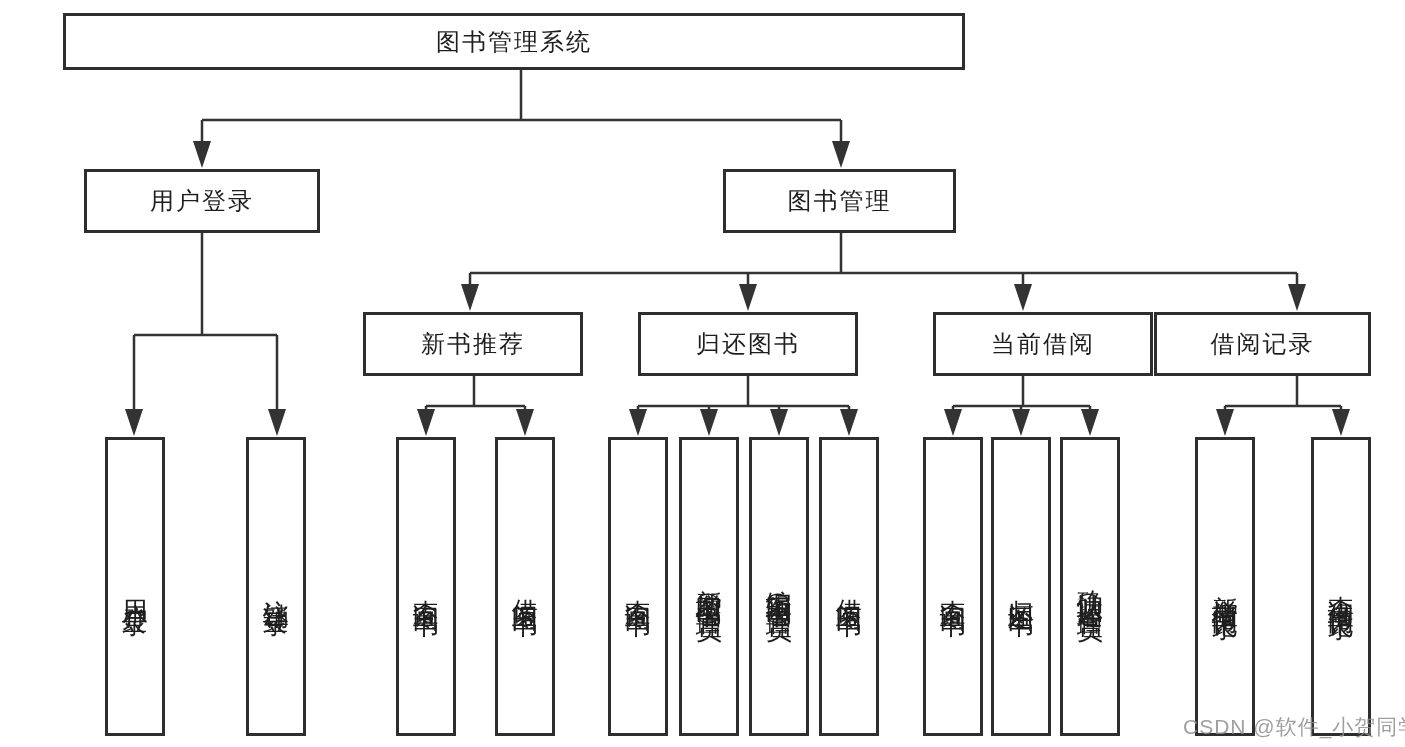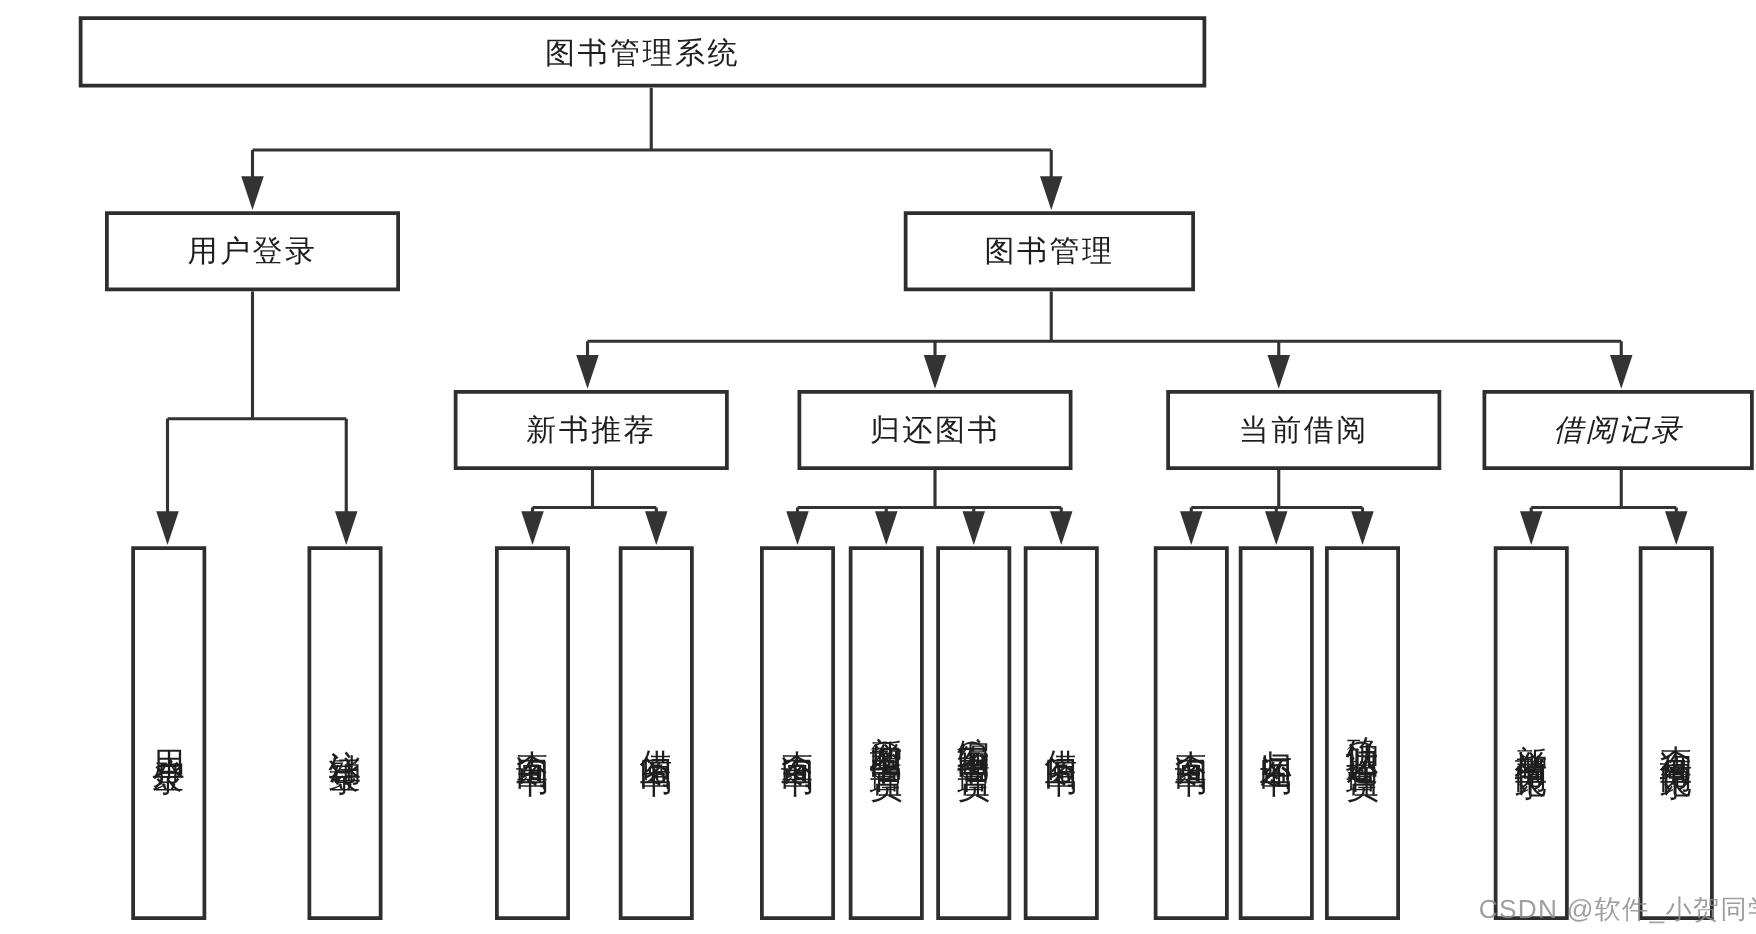--- a/index.html
+++ b/index.html
@@ -70,21 +70,21 @@
   </svg>
 
   <div class="box hbox" style="left:36px;top:13px;width:902px;height:57px;margin-left:27px;">图书管理系统</div>
 
   <div class="box hbox" style="left:84px;top:169px;width:236px;height:64px;">用户登录</div>
   <div class="box hbox" style="left:723px;top:169px;width:233px;height:64px;">图书管理</div>
 
   <div class="box hbox" style="left:363px;top:312px;width:220px;height:64px;">新书推荐</div>
   <div class="box hbox" style="left:638px;top:312px;width:220px;height:64px;">归还图书</div>
   <div class="box hbox" style="left:913px;top:312px;width:220px;height:64px;margin-left:20px;">当前借阅</div>
-  <div class="box hbox" style="left:1186px;top:312px;width:217px;height:64px;font-style:italic;">借阅记录</div>
+  <div class="box hbox" style="left:1154px;top:312px;width:217px;height:64px;">借阅记录</div>
 
   <div class="box vbox" style="left:105px;top:437px;width:60px;height:299px;">用户登录</div>
   <div class="box vbox" style="left:246px;top:437px;width:60px;height:299px;">注销登录</div>
 
   <div class="box vbox" style="left:396px;top:437px;width:60px;height:299px;">查询图书</div>
   <div class="box vbox" style="left:495px;top:437px;width:60px;height:299px;">借阅图书</div>
 
   <div class="box vbox" style="left:608px;top:437px;width:60px;height:299px;">查询图书</div>
   <div class="box vbox" style="left:679px;top:437px;width:60px;height:299px;">新增图书（管理员）</div>
   <div class="box vbox" style="left:749px;top:437px;width:60px;height:299px;">编辑图书（管理员）</div>

